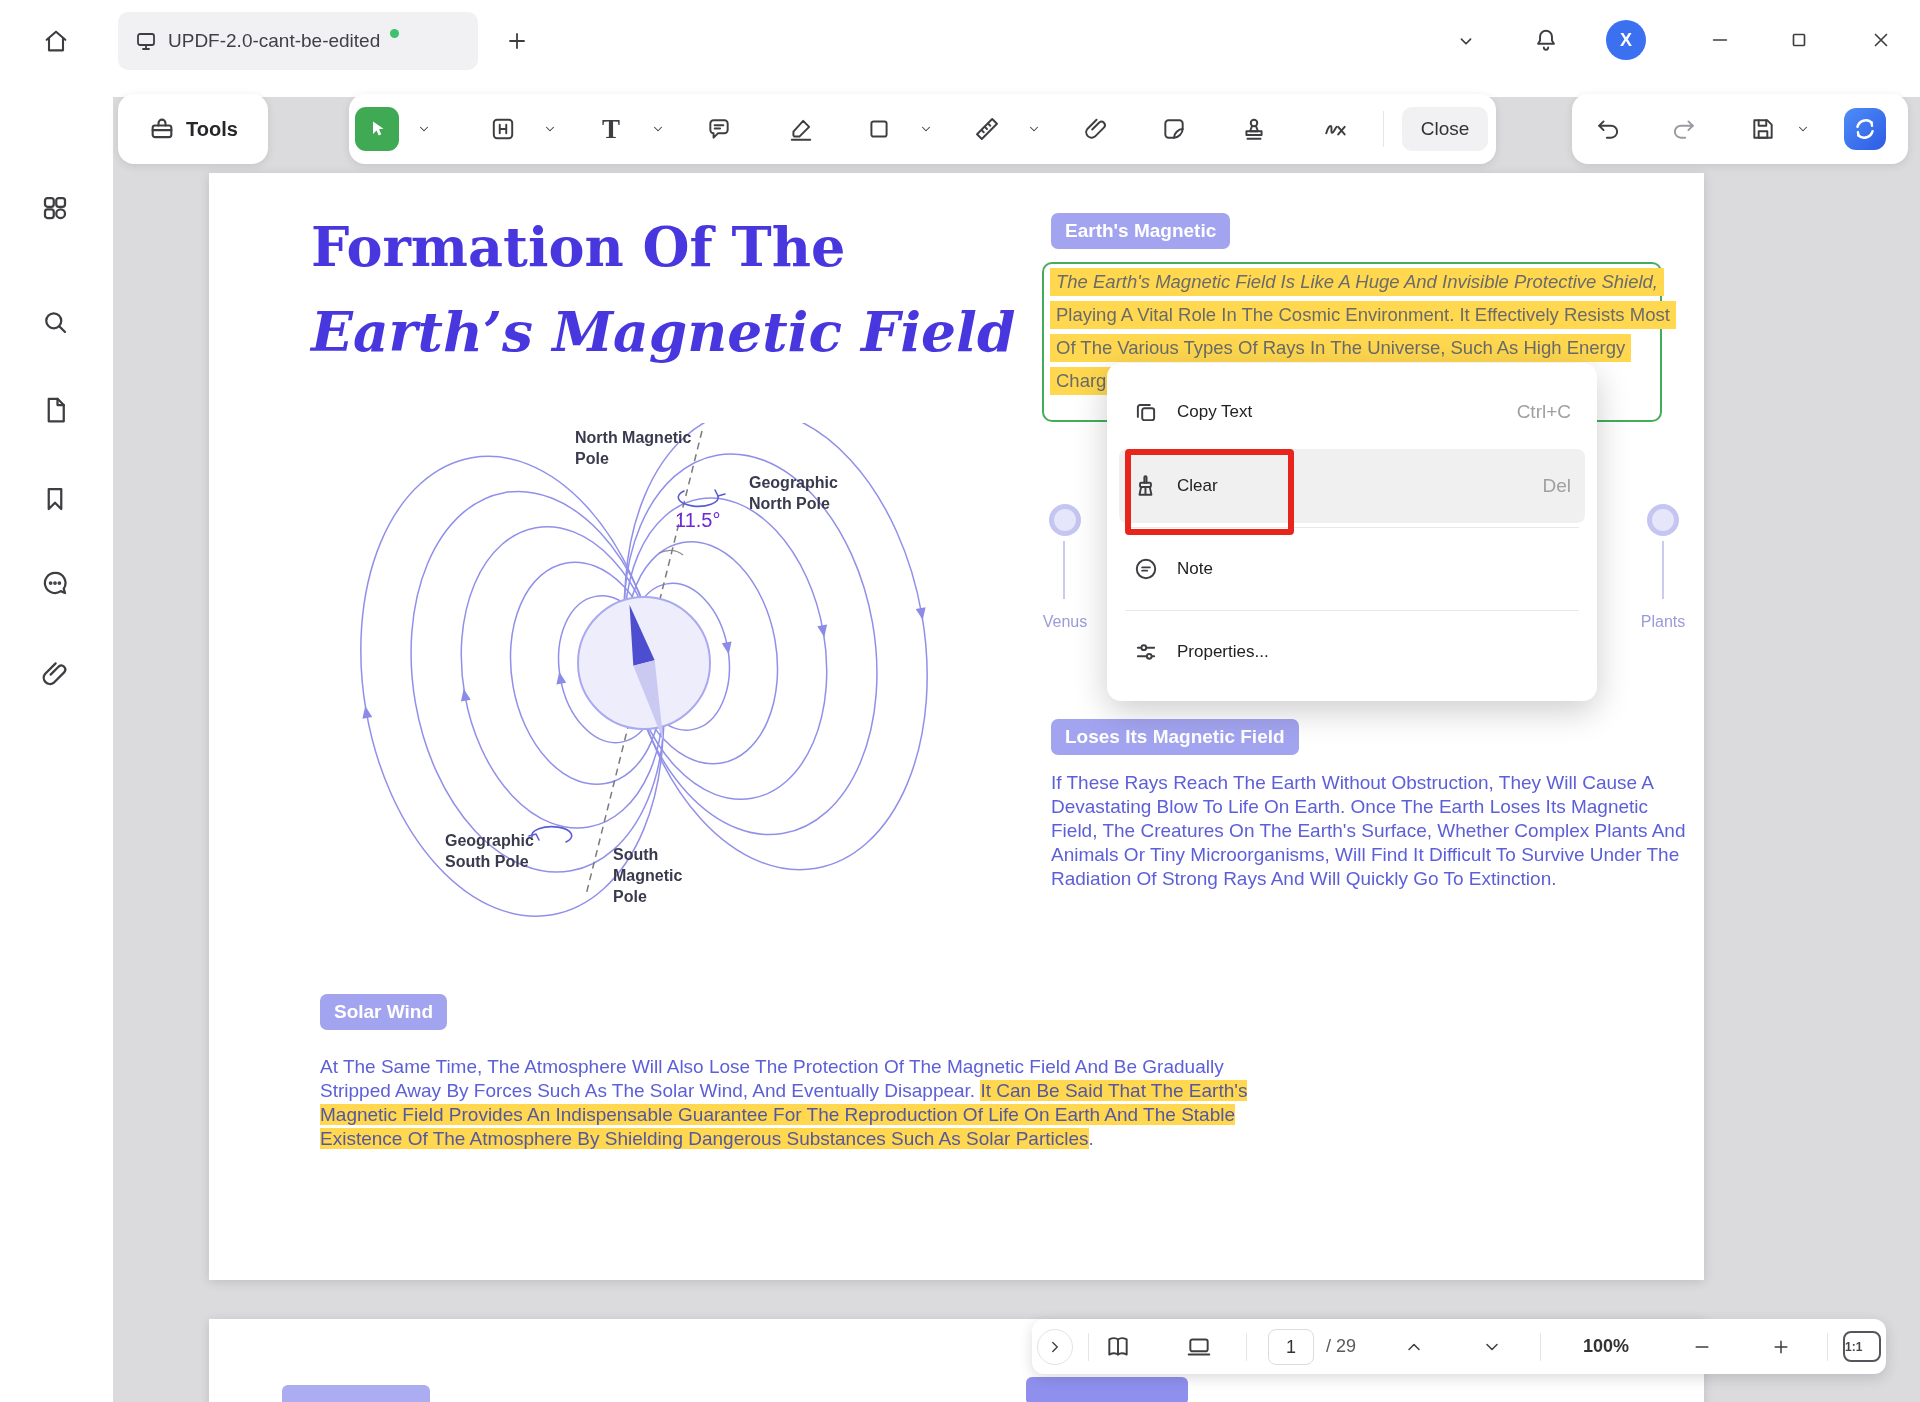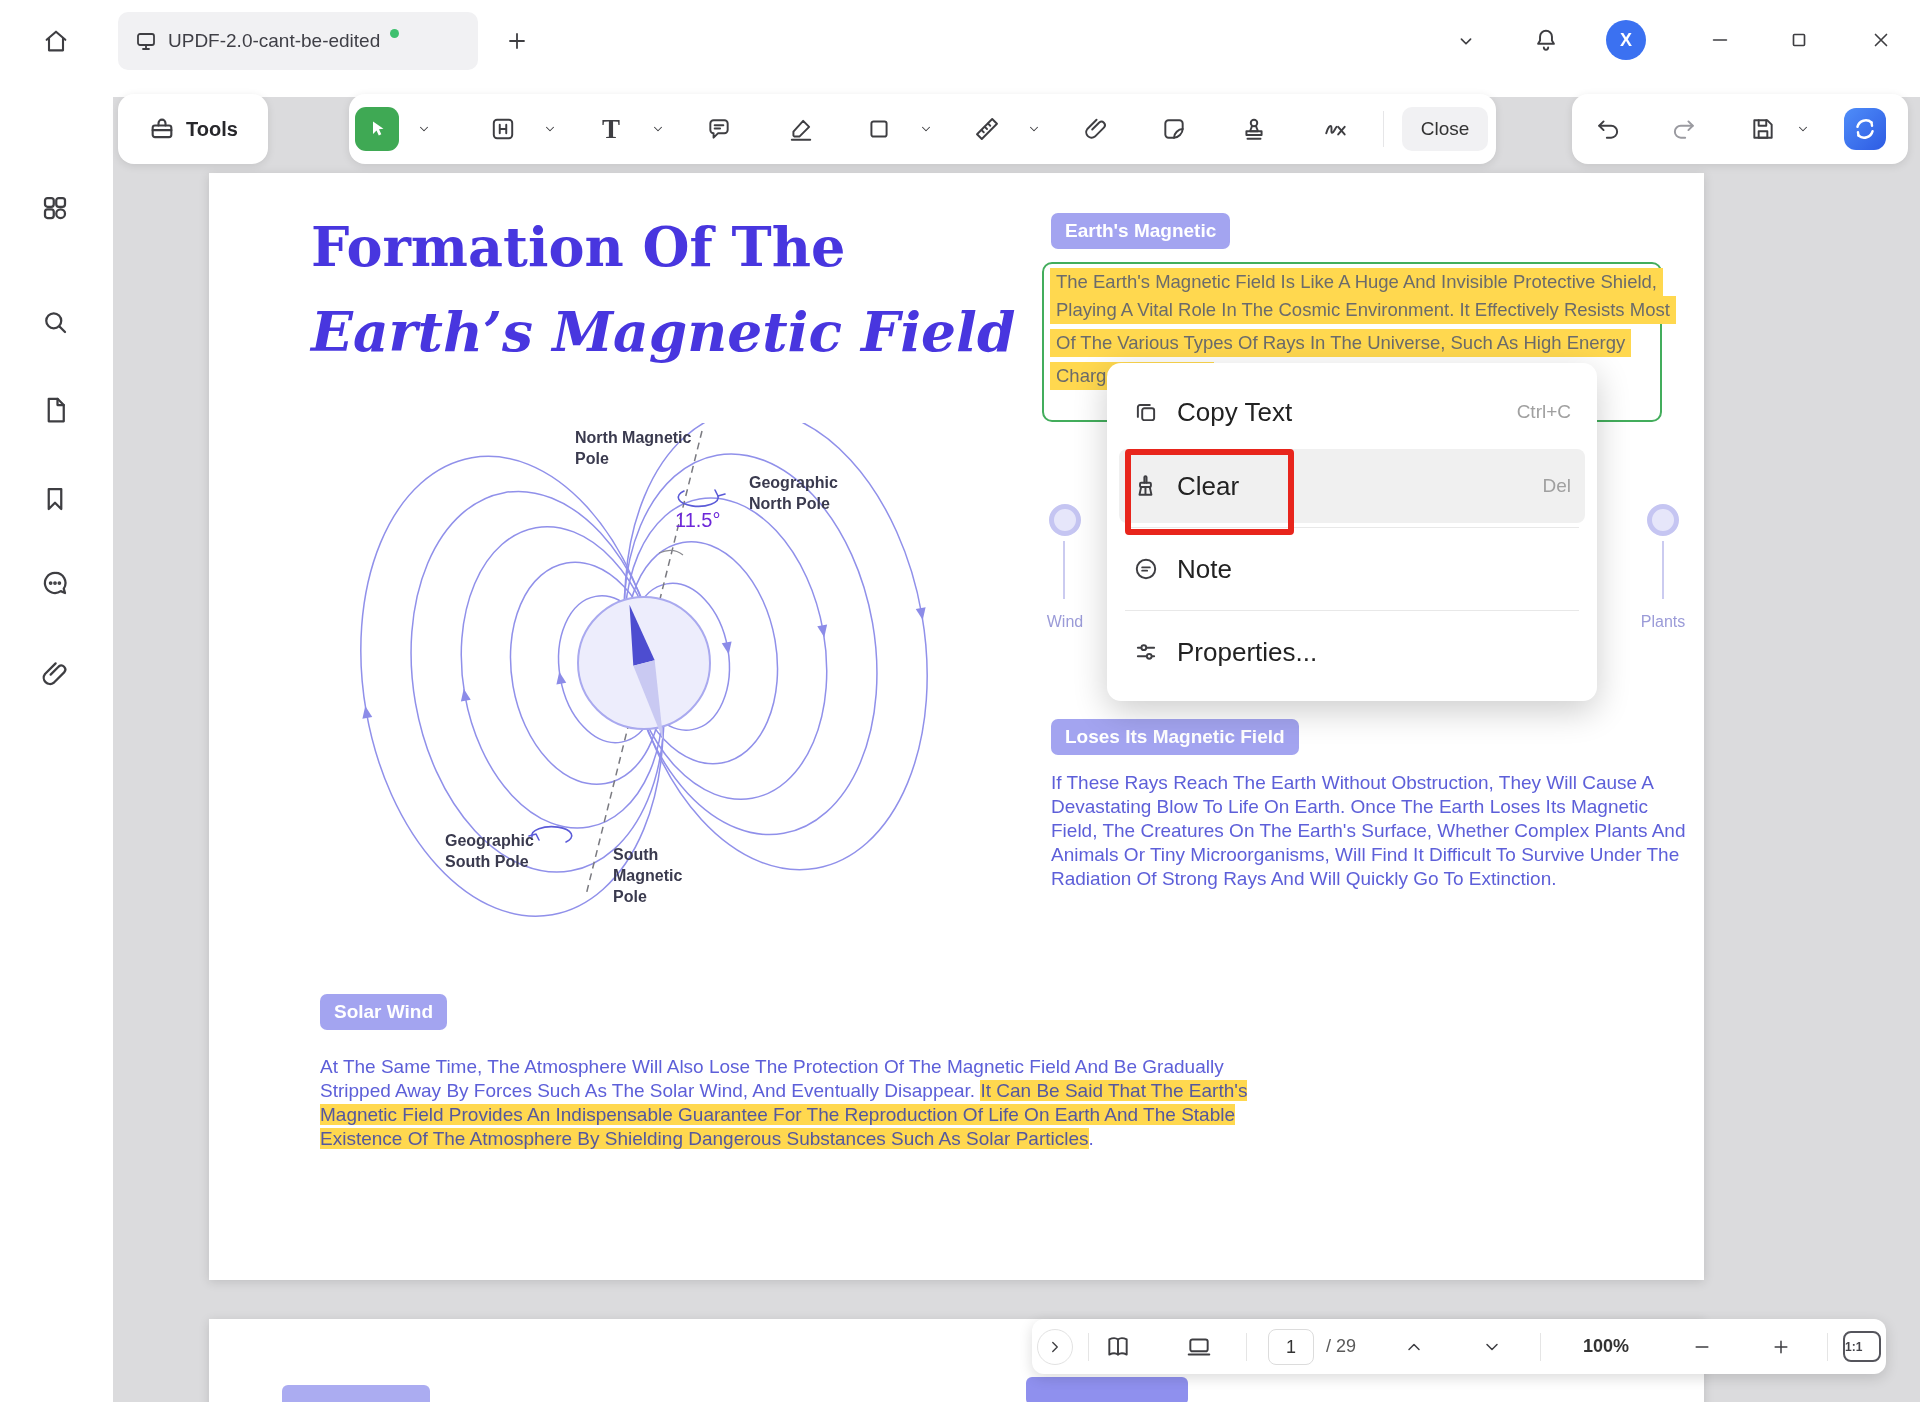--- a/index.html
+++ b/index.html
@@ -42,21 +42,21 @@
   .greenbox { position:absolute; border:2px solid #43ad5c; border-radius:10px; }
   .dg-lbl { position:absolute; font-size:16px; font-weight:700; color:#3a3a4e; line-height:1.3; }
   .planet { position:absolute; width:32px; height:32px; border-radius:50%; background:#e6e6fa; border:5px solid #c5c5f2; }
   .pstick { position:absolute; width:2px; background:#cbcbf0; }
   .planet-lbl { position:absolute; width:90px; text-align:center; color:#9b9bd8; font-size:16px; }
 
   
   .cmenu { position:absolute; left:1107px; top:363px; width:490px; background:#fff; border-radius:14px; box-shadow:0 10px 34px rgba(0,0,0,.20); padding:12px 0; z-index:50; }
   .crow { height:74px; display:flex; align-items:center; gap:18px; padding:0 26px; }
   .crow.gray { margin:0 12px; padding:0 14px; background:#f0f0f0; border-radius:8px; }
-  .clabel { flex:1; font-size:26px; color:#222; }
+  .clabel { flex:1; font-size:17px; color:#222; }
   .cshort { font-size:19px; color:#a0a0a0; }
   .cdiv { height:1px; background:#e8e8e8; margin:4px 18px; }
   .red-annot { position:absolute; left:1125px; top:449px; width:169px; height:86px; border:6px solid #e8251c; border-radius:4px; z-index:60; }
 
   
   .bbar { position:absolute; left:1032px; top:1319px; width:854px; height:55px; background:#fff; border-radius:12px; box-shadow:0 4px 14px rgba(0,0,0,.14); z-index:40; }
   .bb { position:absolute; top:14px; width:28px; height:28px; display:flex; align-items:center; justify-content:center; }
   .bdiv { position:absolute; top:14px; width:1px; height:28px; background:#e5e5e5; }
   .pageinput { position:absolute; left:236px; top:10px; width:46px; height:36px; border:1px solid #dcdcdc; border-radius:8px; text-align:center; font-size:18px; color:#333; background:#fff; font-family:"Liberation Sans",sans-serif; }
   .fit11 { position:absolute; left:811px; top:12px; width:38px; height:31px; border:2px solid #55555c; border-radius:8px; font-size:12px; font-weight:700; color:#44444a; display:flex; align-items:center; }
@@ -346,30 +346,30 @@
     <div class="dg-lbl" style="left:366px;top:255px;width:118px;">North Magnetic Pole</div>
     <div class="dg-lbl" style="left:540px;top:300px;width:110px;">Geographic North Pole</div>
     <div class="dg-lbl" style="left:236px;top:658px;width:112px;">Geographic South Pole</div>
     <div class="dg-lbl" style="left:404px;top:672px;width:80px;">South Magnetic Pole</div>
     <div class="abs" style="left:466px;top:336px;font-size:20px;color:#6d28d9;">11.5°</div>
 
     <div class="abs" style="left:842px;top:40px;"><span class="badge">Earth's Magnetic</span></div>
 
     <div class="greenbox" style="left:833px;top:89px;width:620px;height:160px;">
       <div class="abs" style="left:6px;top:4px;white-space:nowrap;">
-        <div style=""><span class="hl-line">The Earth's Magnetic Field Is Like A Huge And Invisible Protective Shield,</span></div>
+        <div style="margin-bottom:5px;font-style:italic;"><span class="hl-line">The Earth's Magnetic Field Is Like A Huge And Invisible Protective Shield,</span></div>
         <div style="margin-bottom:5px;"><span class="hl-line">Playing A Vital Role In The Cosmic Environment. It Effectively Resists Most</span></div>
         <div style="margin-bottom:5px;"><span class="hl-line">Of The Various Types Of Rays In The Universe, Such As High Energy</span></div>
         <div><span class="hl-line">Charged Particles.</span></div>
       </div>
     </div>
 
     <div class="planet" style="left:840px;top:331px;"></div>
     <div class="pstick" style="left:854px;top:368px;height:58px;"></div>
-    <div class="planet-lbl" style="left:811px;top:440px;">Wind</div>
+    <div class="planet-lbl" style="left:811px;top:440px;">Venus</div>
 
     <div class="planet" style="left:1438px;top:331px;"></div>
     <div class="pstick" style="left:1453px;top:368px;height:58px;"></div>
     <div class="planet-lbl" style="left:1409px;top:440px;">Plants</div>
 
     <div class="abs" style="left:842px;top:546px;"><span class="badge">Loses Its Magnetic Field</span></div>
     <p class="abs doc-p" style="left:842px;top:598px;width:648px;">If These Rays Reach The Earth Without Obstruction, They Will Cause A Devastating Blow To Life On Earth. Once The Earth Loses Its Magnetic Field, The Creatures On The Earth's Surface, Whether Complex Plants And Animals Or Tiny Microorganisms, Will Find It Difficult To Survive Under The Radiation Of Strong Rays And Will Quickly Go To Extinction.</p>
 
     <div class="abs" style="left:111px;top:821px;"><span class="badge">Solar Wind</span></div>
     <p class="abs doc-p" style="left:111px;top:882px;width:940px;"><span>At The Same Time, The Atmosphere Will Also Lose The Protection Of The Magnetic Field And Be Gradually Stripped Away By Forces Such As The Solar Wind, And Eventually Disappear. </span><span class="ym">It Can Be Said That The Earth's Magnetic Field Provides An Indispensable Guarantee For The Reproduction Of Life On Earth And The Stable Existence Of The Atmosphere By Shielding Dangerous Substances Such As Solar Particles</span><span>.</span></p>

